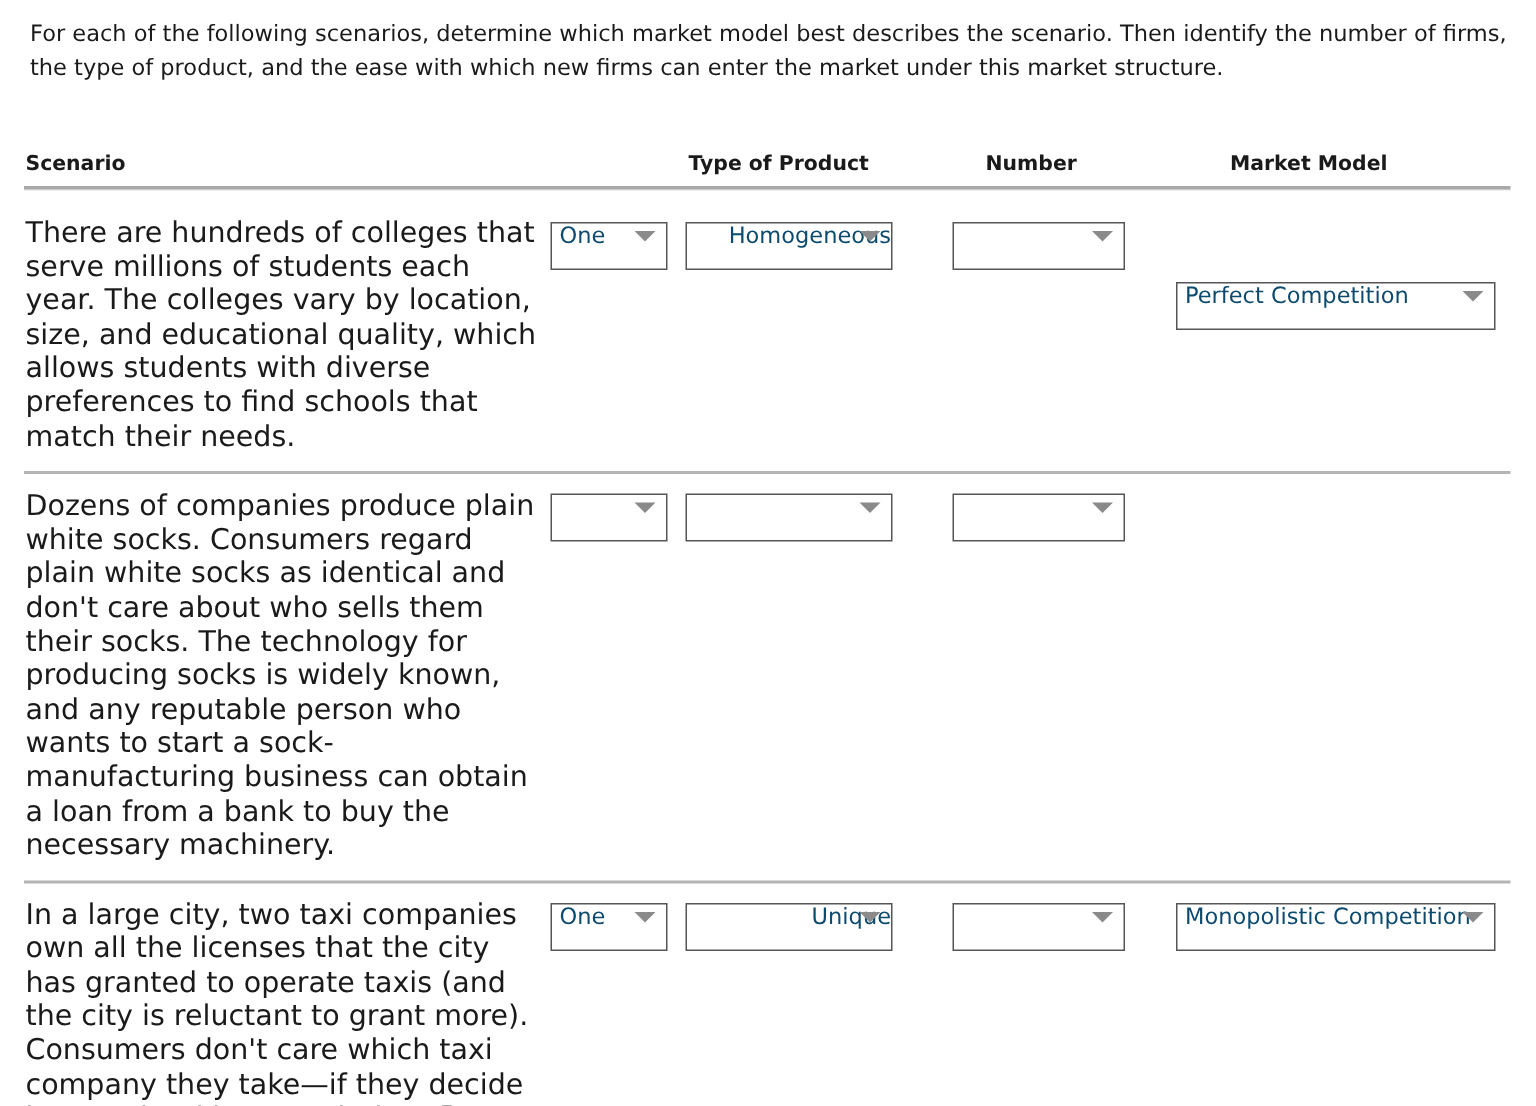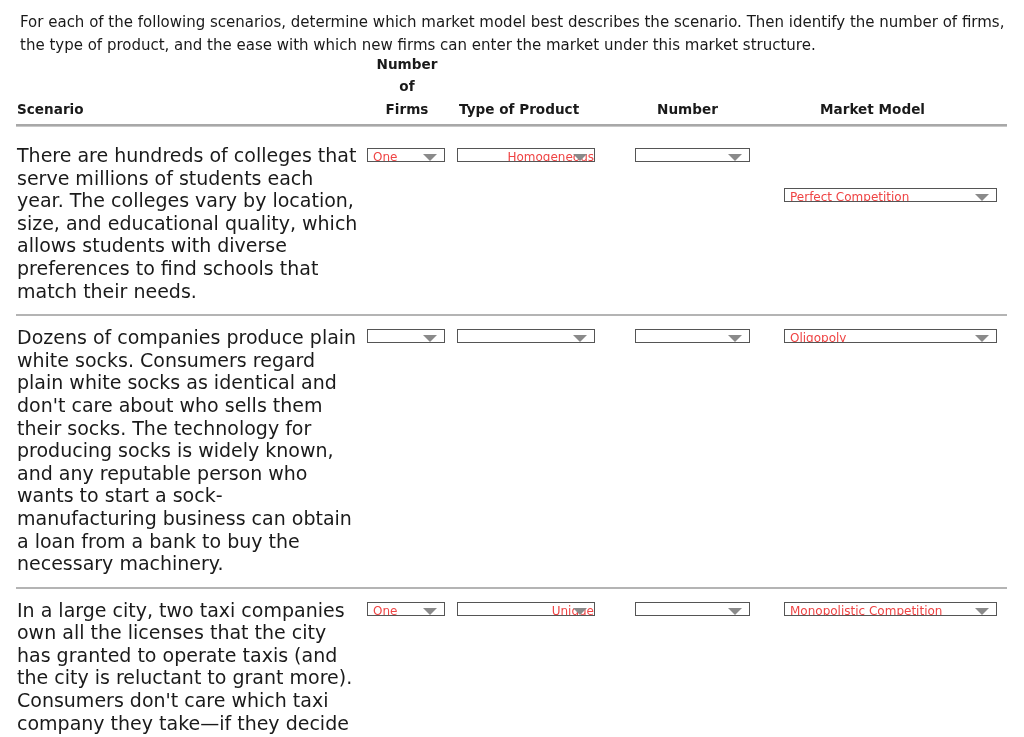--- a/index.html
+++ b/index.html
@@ -67,28 +67,28 @@
     }
     .row.last { border-bottom: none; }
     .scenario {
       width: 345px;
       padding: 10px 0 12px 1px;
       line-height: 22.6px;
       font-size: 19px;
     }
     .dd {
       position: absolute;
-      height: 14px;
+      height: 32px;
       border: 1px solid #555555;
       background: #ffffff;
       box-sizing: border-box;
-      font-size: 12px;
+      font-size: 15px;
       line-height: 16px;
       padding-left: 5px;
-      color: #ef4444;
+      color: #0c4a6e;
       cursor: pointer;
       white-space: nowrap;
       overflow: hidden;
     }
     .dd .val { display: inline-block; }
     .dd .arrow {
       position: absolute;
       right: 7px;
       top: 5px;
       width: 0;
@@ -103,24 +103,20 @@
     .dd-model { left: 768px; width: 213px; }
   </style>
 </head>
 <body>
 
 <div class="intro">For each of the following scenarios, determine which market model best describes the scenario. Then identify the number of firms, the type of product, and the ease with which new firms can enter the market under this market structure.</div>
 
 <div class="table">
   <div class="header">
     <div class="col h-scenario">Scenario</div>
-    <div class="col h-firms">
-      <div>Number of</div>
-      <div>Firms</div>
-    </div>
     <div class="col h-product">Type of Product</div>
     <div class="col h-entry">Number</div>
     <div class="col h-model">Market Model</div>
   </div>
   <div class="header-rule"></div>
 
   <div class="row" style="margin-top:7px;">
     <div class="scenario">There are hundreds of colleges that serve millions of students each year. The colleges vary by location, size, and educational quality, which allows students with diverse preferences to find schools that match their needs.</div>
     <div class="dd dd-firms" style="top:14px;">
       <span class="val">One</span>
@@ -145,24 +141,20 @@
     <div class="dd dd-firms" style="top:13px;">
       <span class="val"></span>
       <span class="arrow"></span>
     </div>
     <div class="dd dd-product" style="top:13px;">
       <span class="val"></span>
       <span class="arrow"></span>
     </div>
     <div class="dd dd-entry" style="top:13px;">
       <span class="val"></span>
-      <span class="arrow"></span>
-    </div>
-    <div class="dd dd-model" style="top:13px;">
-      <span class="val">Oligopoly</span>
       <span class="arrow"></span>
     </div>
   </div>
 
   <div class="row">
     <div class="scenario">In a large city, two taxi companies own all the licenses that the city has granted to operate taxis (and the city is reluctant to grant more). Consumers don't care which taxi company they take—if they decide it's worth taking a taxi, they flag down the nearest one.</div>
     <div class="dd dd-firms" style="top:13px;">
       <span class="val">One</span>
       <span class="arrow"></span>
     </div>

